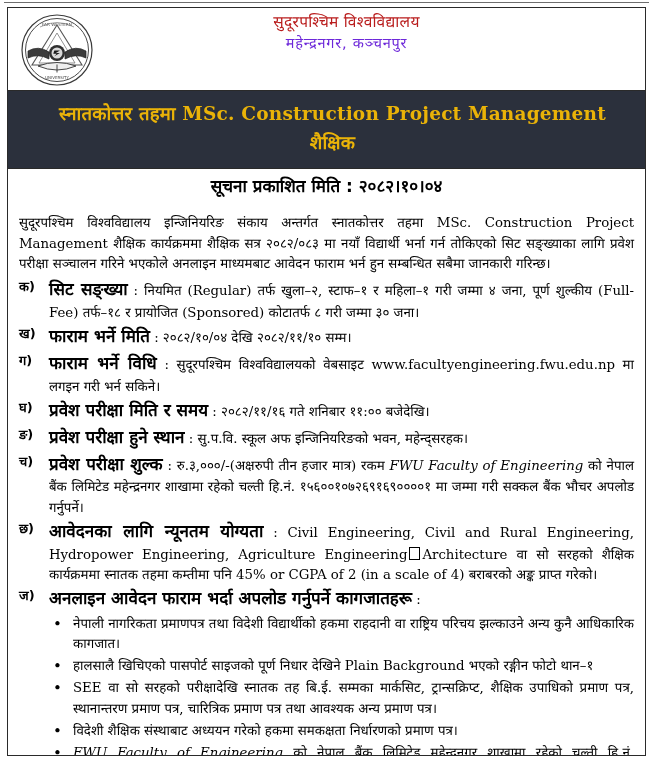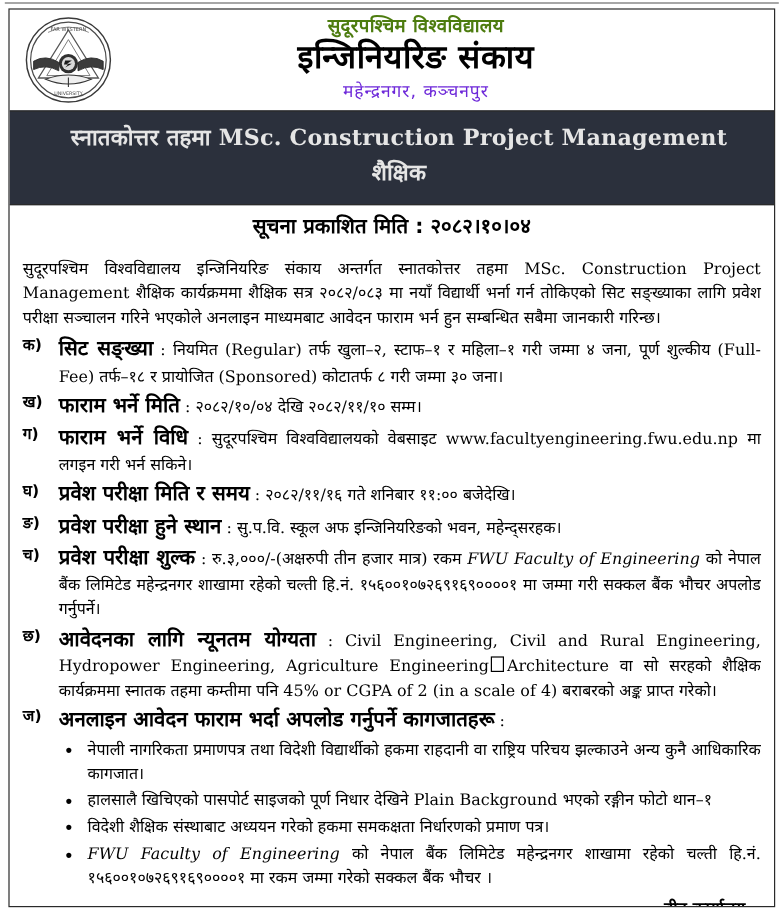--- a/index.html
+++ b/index.html
@@ -64,22 +64,21 @@
 
   .masthead-text {
     text-align: center;
     padding-left: 40px;
   }
   .uni-name {
     font-family: "DejaVu Sans", sans-serif;
     font-size: 15.5px;
     letter-spacing: 0.3px;
     line-height: 1.25;
-    color: #4d7c0f;
-    font-weight: bold;
+    color: #b91c1c;
   }
   .faculty-name {
     font-family: "DejaVu Sans", sans-serif;
     font-weight: bold;
     font-size: 27px;
     line-height: 1.2;
     letter-spacing: 0.5px;
     color: #000;
     margin-top: 1px;
   }
@@ -88,21 +87,21 @@
     font-size: 14.5px;
     line-height: 1.25;
     letter-spacing: 0.8px;
     color: #6d28d9;
     margin-top: 2px;
   }
 
   
   .title-banner {
     background: #2b303c;
-    color: #e5e5e5;
+    color: #eab308;
     text-align: center;
     padding: 9px 26px 11px 38px;
     border-top: 1.5px solid #2a2a2a;
     border-bottom: 1.5px solid #2a2a2a;
   }
   .title-line {
     font-family: "DejaVu Serif", serif;
     font-weight: bold;
     font-size: 18.5px;
     line-height: 1.55;
@@ -233,21 +232,20 @@
           <path d="M18 53 q19 -7 38 0 q-19 8 -38 0 z" fill="#efefef" stroke="#333" stroke-width="0.9"></path>
           <path d="M37 51.5 v8" stroke="#333" stroke-width="0.9"></path>
           <path d="M20 14 q17 -9 34 0" fill="none" stroke="#666" stroke-width="0.6"></path>
           <text x="37" y="12.5" font-size="4.2" text-anchor="middle" fill="#4a4a4a" font-family="DejaVu Sans, sans-serif">FAR WESTERN</text>
           <text x="37" y="66" font-size="4" text-anchor="middle" fill="#4a4a4a" font-family="DejaVu Sans, sans-serif">UNIVERSITY</text>
         </svg>
       </div>
 
       <div class="masthead-text">
         <div class="uni-name">सुदूरपश्चिम विश्वविद्यालय</div>
-        <div class="faculty-name">इन्जिनियरिङ संकाय</div>
         <div class="campus-name">महेन्द्रनगर, कञ्चनपुर</div>
       </div>
     </div>
 
     <div class="title-banner">
       <div class="title-line">
         <span>स्नातकोत्तर तहमा </span><span class="en">MSc. Construction Project Management</span><span> शैक्षिक</span>
       </div>
     </div>
 
@@ -301,20 +299,23 @@
       </ul>
 
       <ul class="bullets">
         <li>
           <span>नेपाली नागरिकता प्रमाणपत्र तथा विदेशी विद्यार्थीको हकमा राहदानी वा राष्ट्रिय परिचय झल्काउने अन्य कुनै आधिकारिक कागजात।</span>
         </li>
         <li>
           <span>हालसालै खिचिएको पासपोर्ट साइजको पूर्ण निधार देखिने </span><span class="en">Plain Background</span><span> भएको रङ्गीन फोटो थान–१</span>
         </li>
         <li>
+          <span>SEE वा सो सरहको परीक्षादेखि स्नातक तह बि.ई. सम्मका मार्कसिट, ट्रान्सक्रिप्ट, शैक्षिक उपाधिको प्रमाण पत्र, स्थानान्तरण प्रमाण पत्र, चारित्रिक प्रमाण पत्र तथा आवश्यक अन्य प्रमाण पत्र।</span>
+        </li>
+        <li>
           <span>विदेशी शैक्षिक संस्थाबाट अध्ययन गरेको हकमा समकक्षता निर्धारणको प्रमाण पत्र।</span>
         </li>
         <li>
           <span class="en-italic-bold">FWU Faculty of Engineering</span><span> को नेपाल बैंक लिमिटेड महेन्द्रनगर शाखामा रहेको चल्ती हि.नं. १५६००१०७२६९१६९००००१ मा रकम जम्मा गरेको सक्कल बैंक भौचर ।</span>
         </li>
       </ul>
 
       <div class="footer">डीन कार्यालय</div>
 
     </div>

